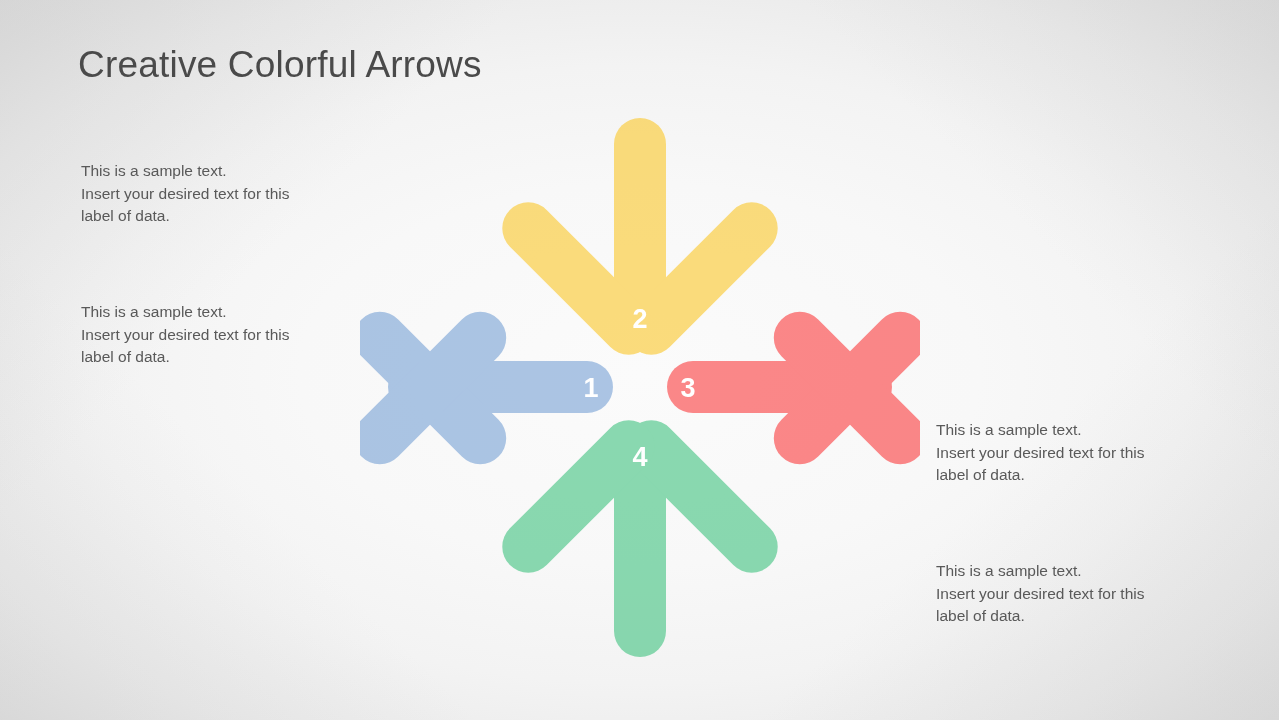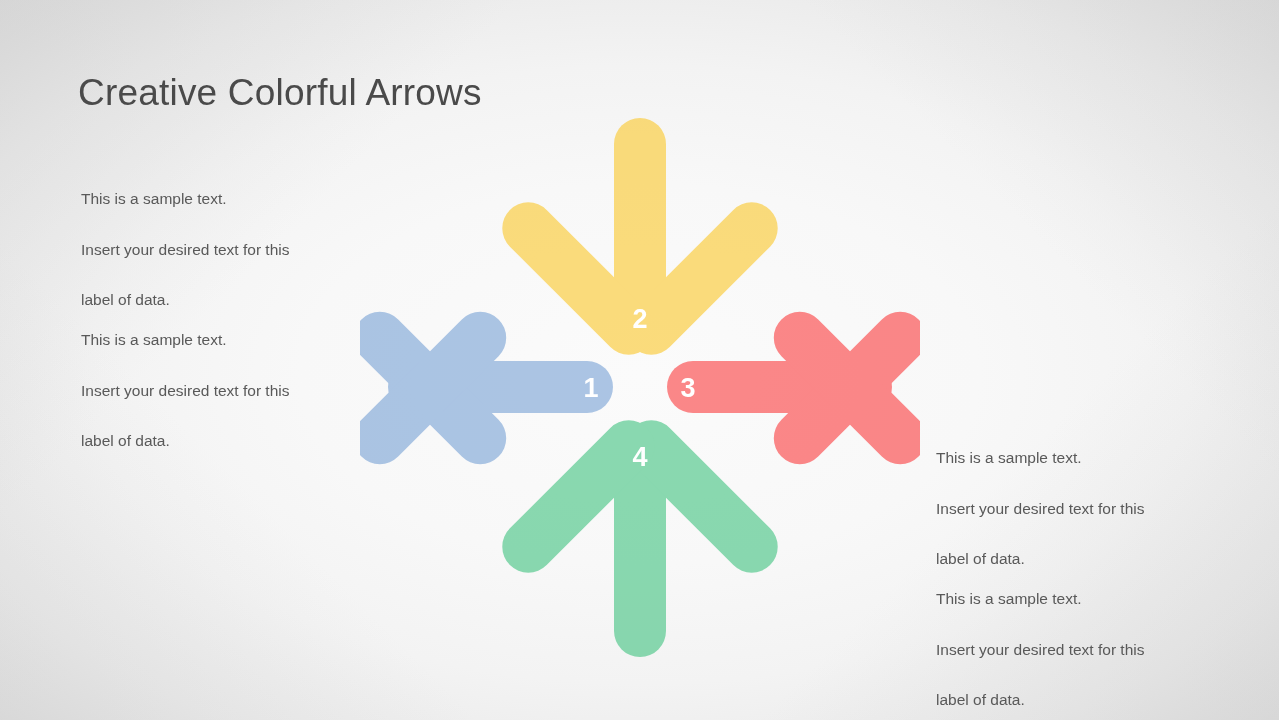--- a/index.html
+++ b/index.html
@@ -38,31 +38,30 @@
 
   #title {
     position: absolute;
     left: 78px;
     top: 44px;
     font-size: 37px;
     font-weight: 400;
     color: #4a4a4a;
     letter-spacing: 0.2px;
     white-space: nowrap;
-    margin-top: 28px;
   }
 
   .caption {
     position: absolute;
     font-size: 15.5px;
     line-height: 22.6px;
     color: #595959;
     width: 270px;
   }
-  .caption .ln { display: block; white-space: nowrap; margin-top: 28px; }
+  .caption .ln { display: block; white-space: nowrap; }
 
   #caption-top-left    { left: 81px;  top: 160px; }
   #caption-mid-left    { left: 81px;  top: 301px; }
   #caption-mid-right   { left: 936px; top: 419px; }
   #caption-bottom-right{ left: 936px; top: 560px; }
 
   #arrows-figure {
     position: absolute;
     left: 360px;
     top: 110px;

